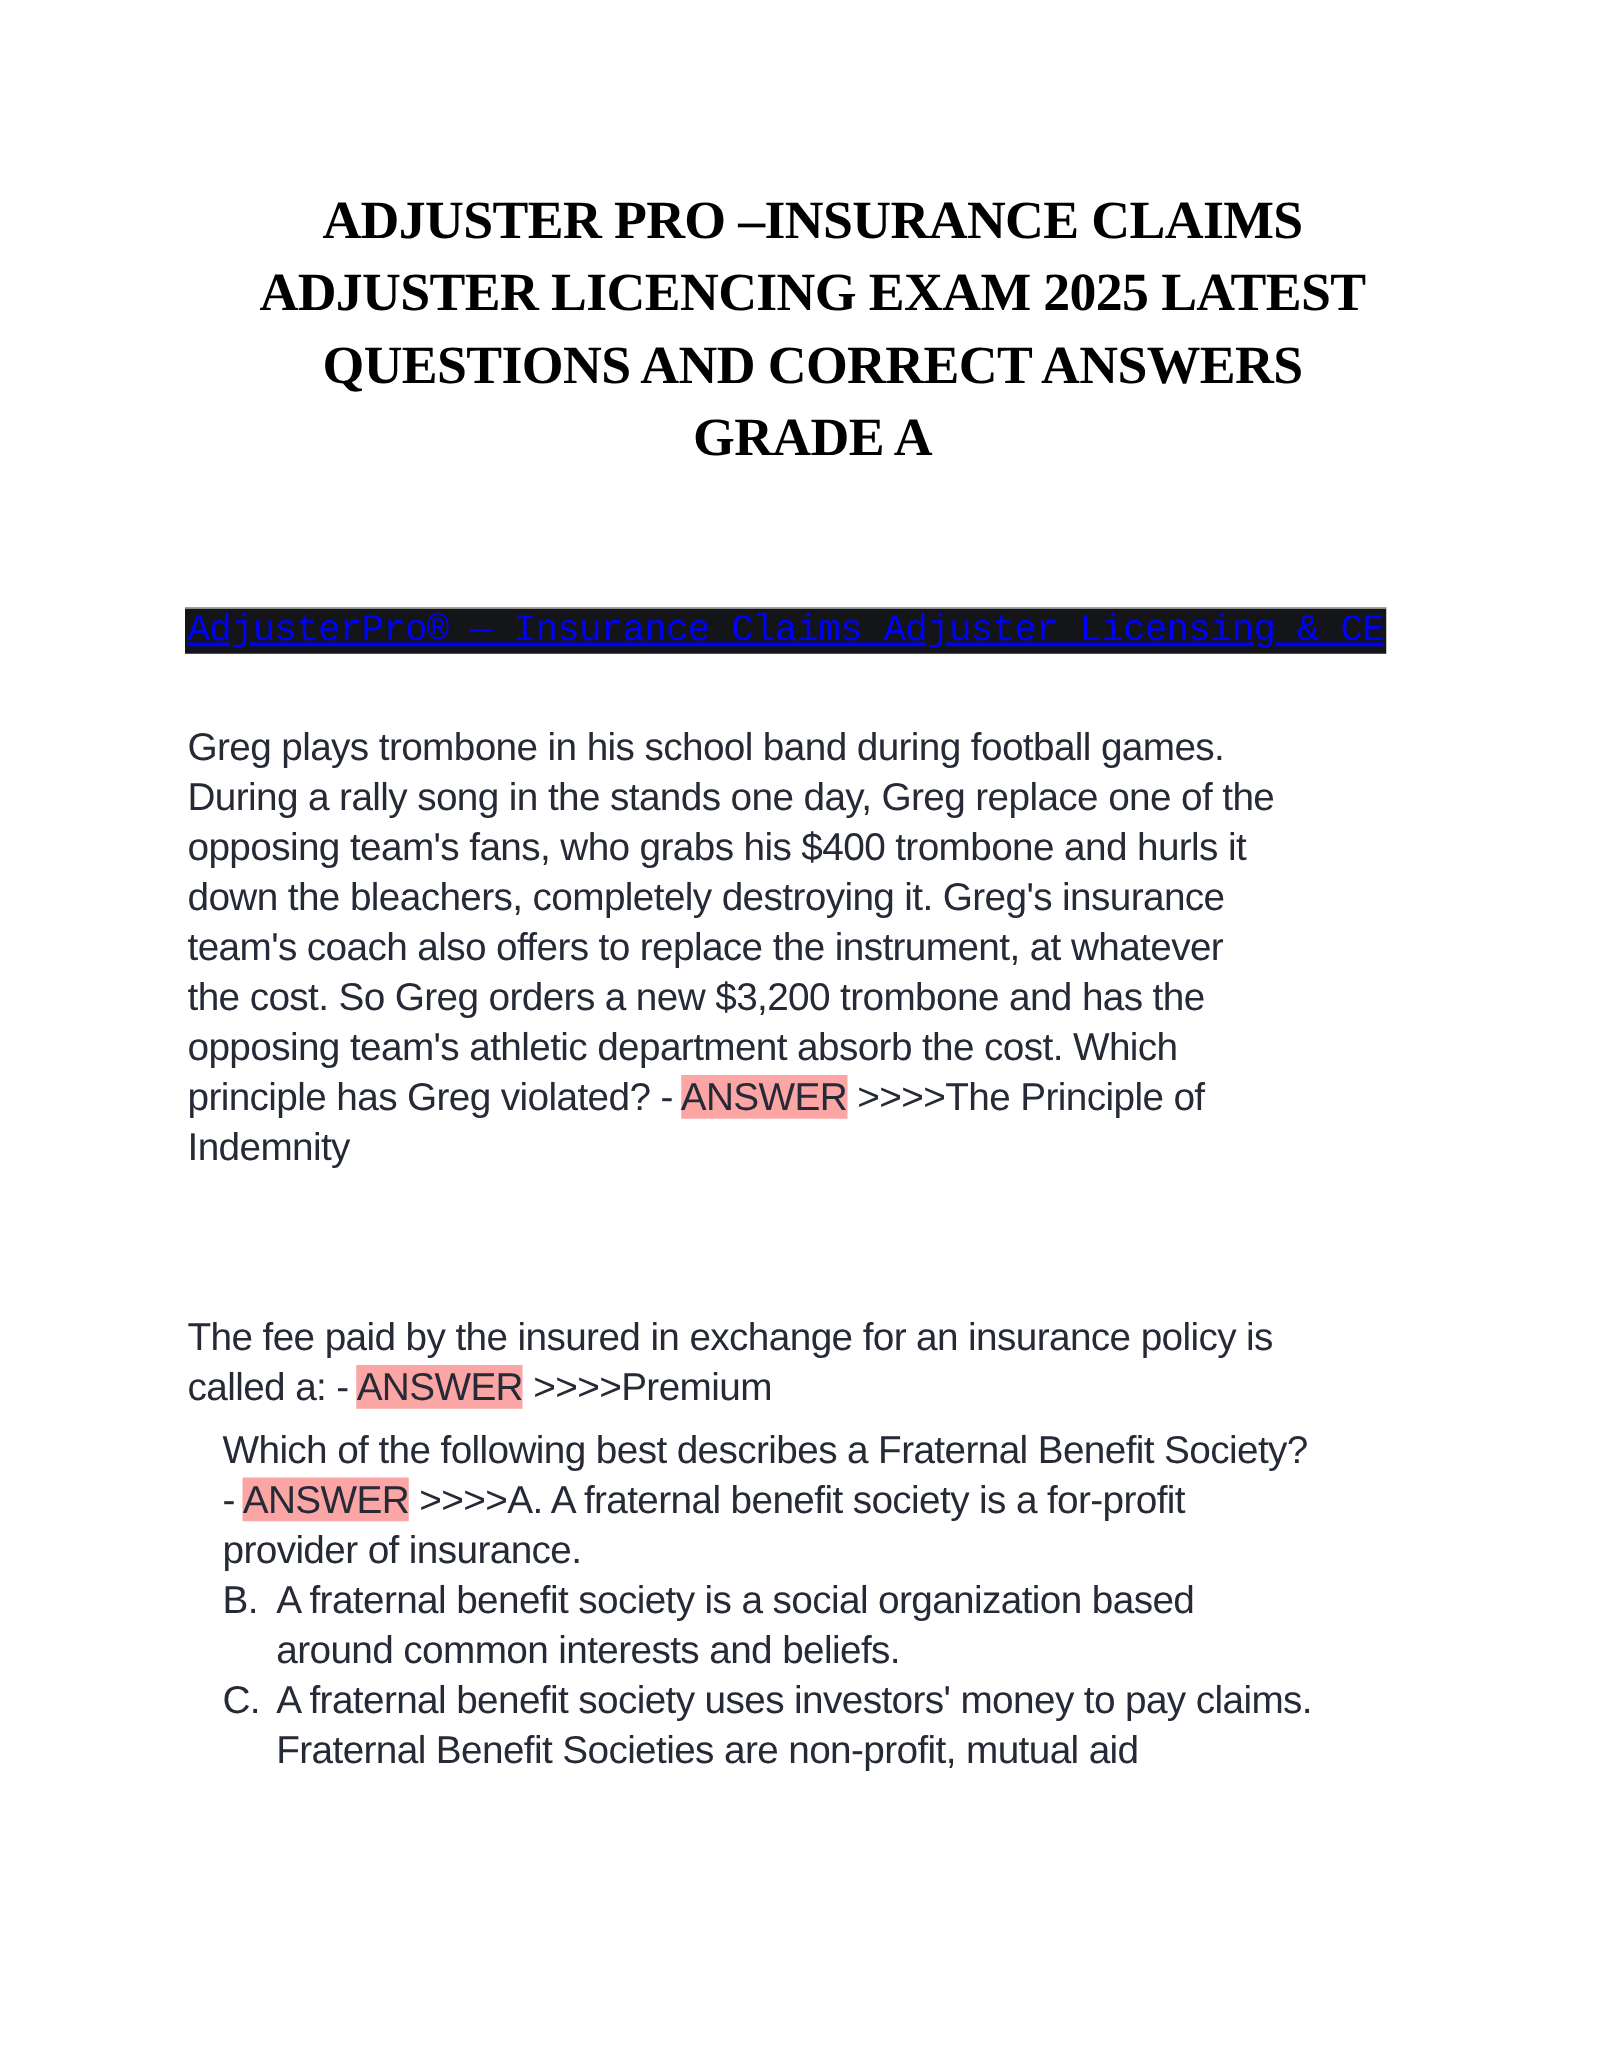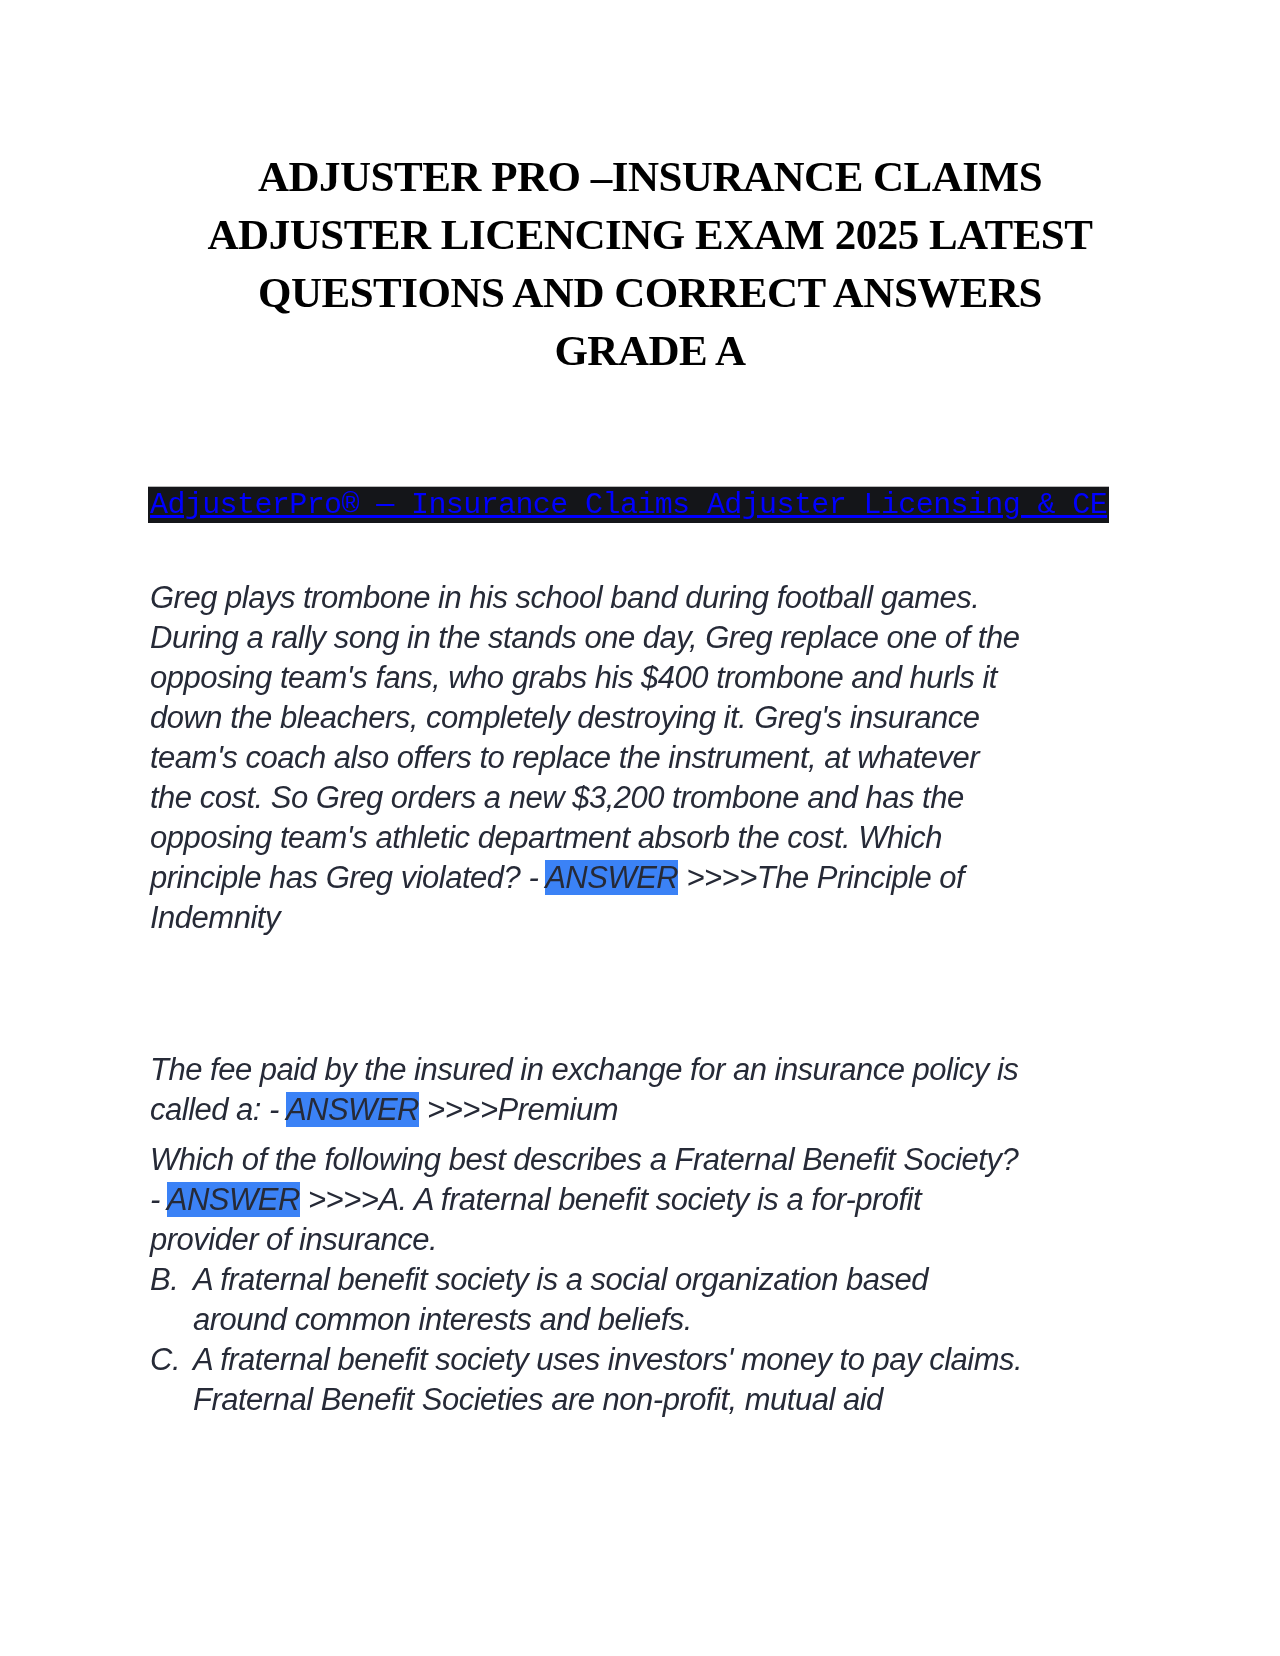--- a/index.html
+++ b/index.html
@@ -23,24 +23,23 @@
     font-family:Liberation Mono, monospace;
     font-size:30px; line-height:36px; color:#0000ff;
     text-decoration:underline; white-space:nowrap;
     letter-spacing:-0.6px;
   }
   .body {
     position:absolute; left:150px; width:1000px;
     font-family:"Liberation Sans","DejaVu Sans",sans-serif;
     font-size:31px; line-height:40px; color:#262a37;
     letter-spacing:-0.5px;
-    font-style:italic;
   }
   .body .line { display:block; white-space:nowrap; }
-  .hl { background:#3b82f6; }
+  .hl { background:#fca5a5; }
   .opt { display:block; white-space:nowrap; }
   .opt .letter { display:inline-block; width:43px; }
   .opt .cont { display:block; padding-left:43px; }
 </style>
 </head>
 <body>
 
 <div class="page">
 
   <div class="title">
@@ -64,21 +63,21 @@
     <span class="line">opposing team's athletic department absorb the cost. Which</span>
     <span class="line"><span>principle has Greg violated? - </span><span class="hl">ANSWER</span><span> &gt;&gt;&gt;&gt;The Principle of</span></span>
     <span class="line">Indemnity</span>
   </div>
 
   <div class="body" style="top:1050px;">
     <span class="line">The fee paid by the insured in exchange for an insurance policy is</span>
     <span class="line"><span>called a: - </span><span class="hl">ANSWER</span><span> &gt;&gt;&gt;&gt;Premium</span></span>
   </div>
 
-  <div class="body" style="top:1140px;">
+  <div class="body" style="top:1140px;margin-left:28px;">
     <span class="line">Which of the following best describes a Fraternal Benefit Society?</span>
     <span class="line"><span>- </span><span class="hl">ANSWER</span><span> &gt;&gt;&gt;&gt;A. A fraternal benefit society is a for-profit</span></span>
     <span class="line">provider of insurance.</span>
     <div class="opt">
       <span class="letter">B.</span><span>A fraternal benefit society is a social organization based</span>
       <span class="cont">around common interests and beliefs.</span>
     </div>
     <div class="opt">
       <span class="letter">C.</span><span>A fraternal benefit society uses investors' money to pay claims.</span>
       <span class="cont">Fraternal Benefit Societies are non-profit, mutual aid</span>

